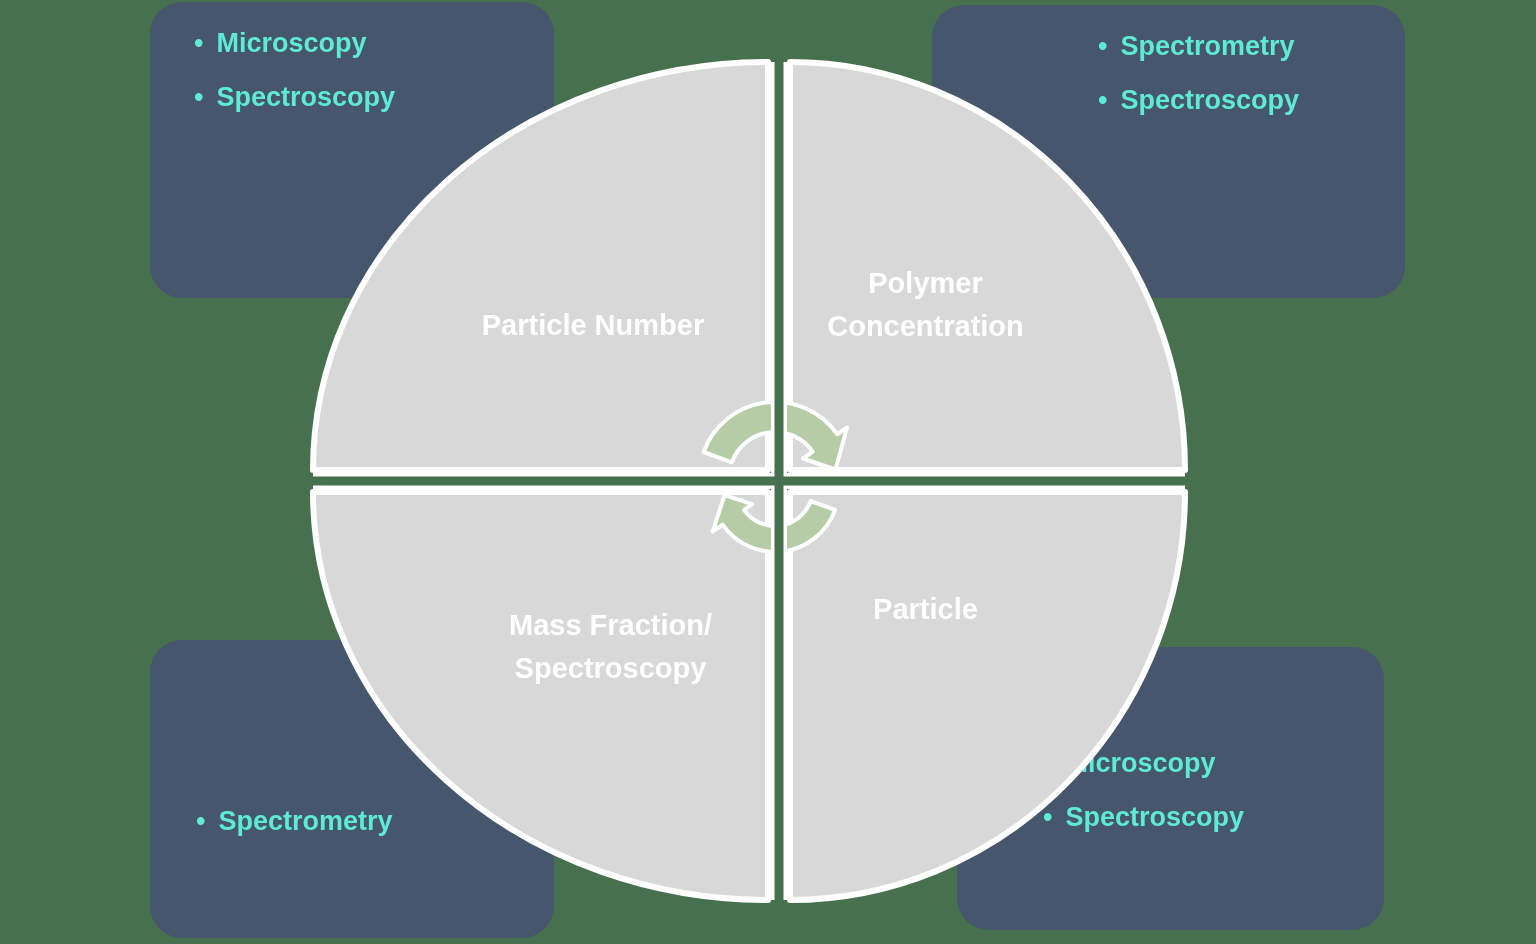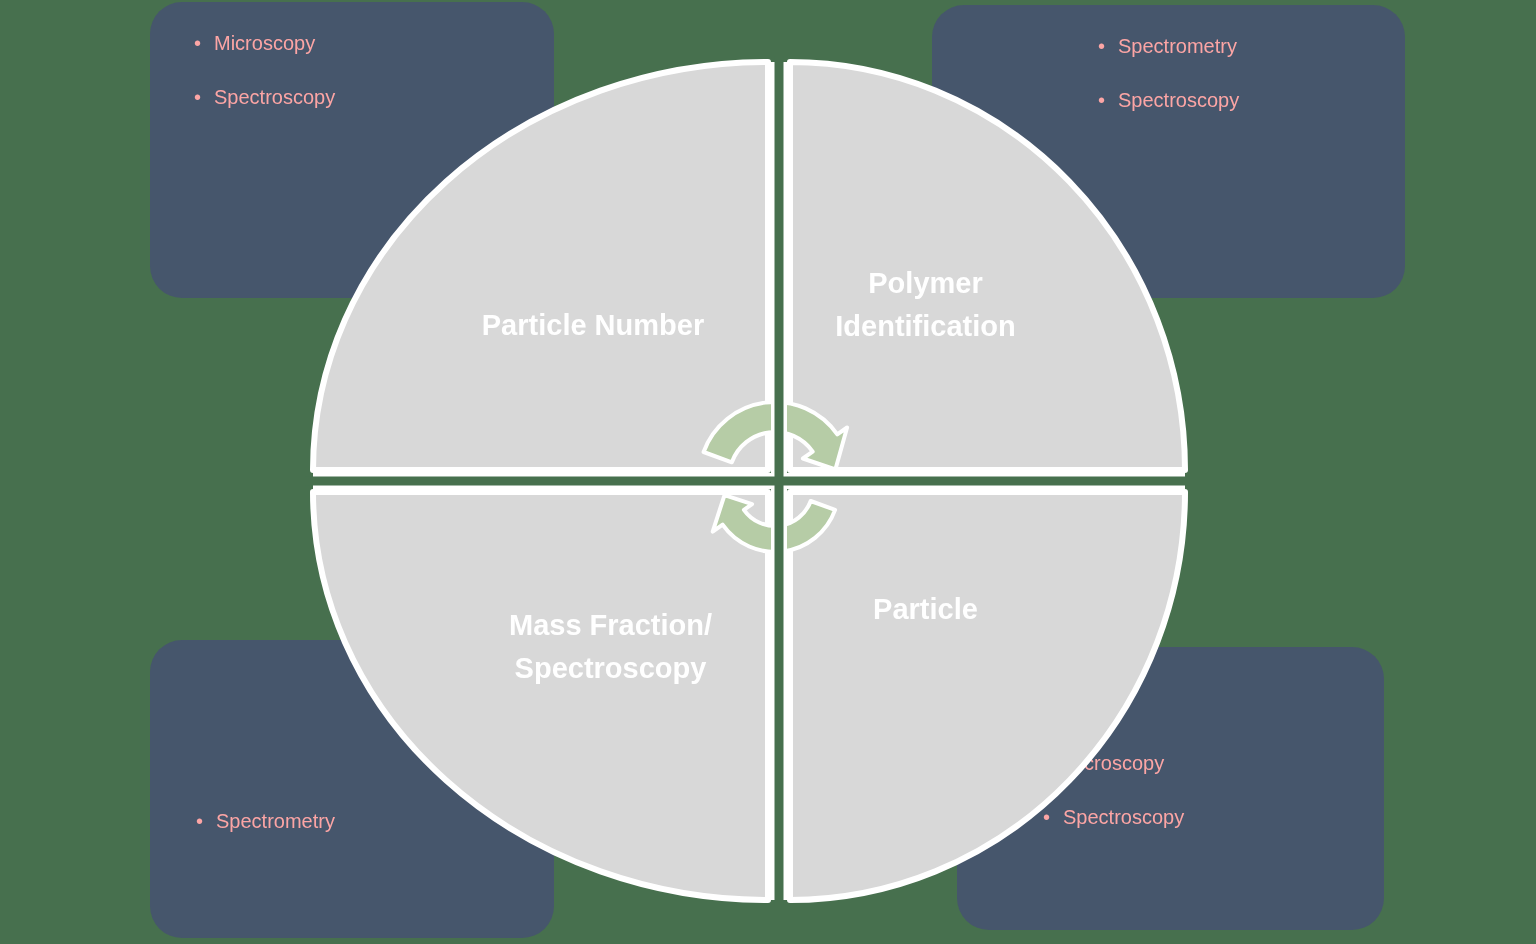--- a/index.html
+++ b/index.html
@@ -9,23 +9,23 @@
     overflow: hidden;
     background: #47704e;
     font-family: "Liberation Sans", "DejaVu Sans", sans-serif;
   }
   .method-box {
     position: absolute;
     background: #46566c;
     border-radius: 32px;
     z-index: 1;
     box-sizing: border-box;
-    color: #fca5a5;
-    font-weight: normal;
-    font-size: 20px;
+    color: #5eead4;
+    font-weight: bold;
+    font-size: 27px;
   }
   #box-tl { left: 150px; top: 2px;   width: 404px; height: 296px; padding: 20px 0 0 44px; }
   #box-tr { left: 932px; top: 5px;   width: 473px; height: 293px; padding: 20px 0 0 166px; }
   #box-bl { left: 150px; top: 640px; width: 404px; height: 298px; padding: 160px 0 0 46px; }
   #box-br { left: 957px; top: 647px; width: 427px; height: 283px; padding: 95px 0 0 86px; }
   .bullet-item { line-height: 42px; margin-bottom: 12px; white-space: nowrap; }
   .bullet { margin-right: 13px; }
   #diagram-svg { position: absolute; left: 0; top: 0; z-index: 2; }
   .quad-label {
     position: absolute;
@@ -91,21 +91,21 @@
   <rect x="313" y="473" width="872" height="16" fill="#ffffff"></rect>
   <rect x="774.5" y="56" width="9" height="850" fill="#47704e"></rect>
   <rect x="305" y="476.5" width="884" height="9" fill="#47704e"></rect>
 </svg>
 
 <div class="quad-label" id="q-tl">
   <div>Particle Number</div>
 </div>
 <div class="quad-label" id="q-tr">
   <div>Polymer</div>
-  <div>Identification</div>
+  <div>Concentration</div>
 </div>
 <div class="quad-label" id="q-bl">
   <div>Mass Fraction/</div>
   <div>Spectroscopy</div>
 </div>
 <div class="quad-label" id="q-br">
   <div>Particle</div>
 </div>
 
 </body></html>

